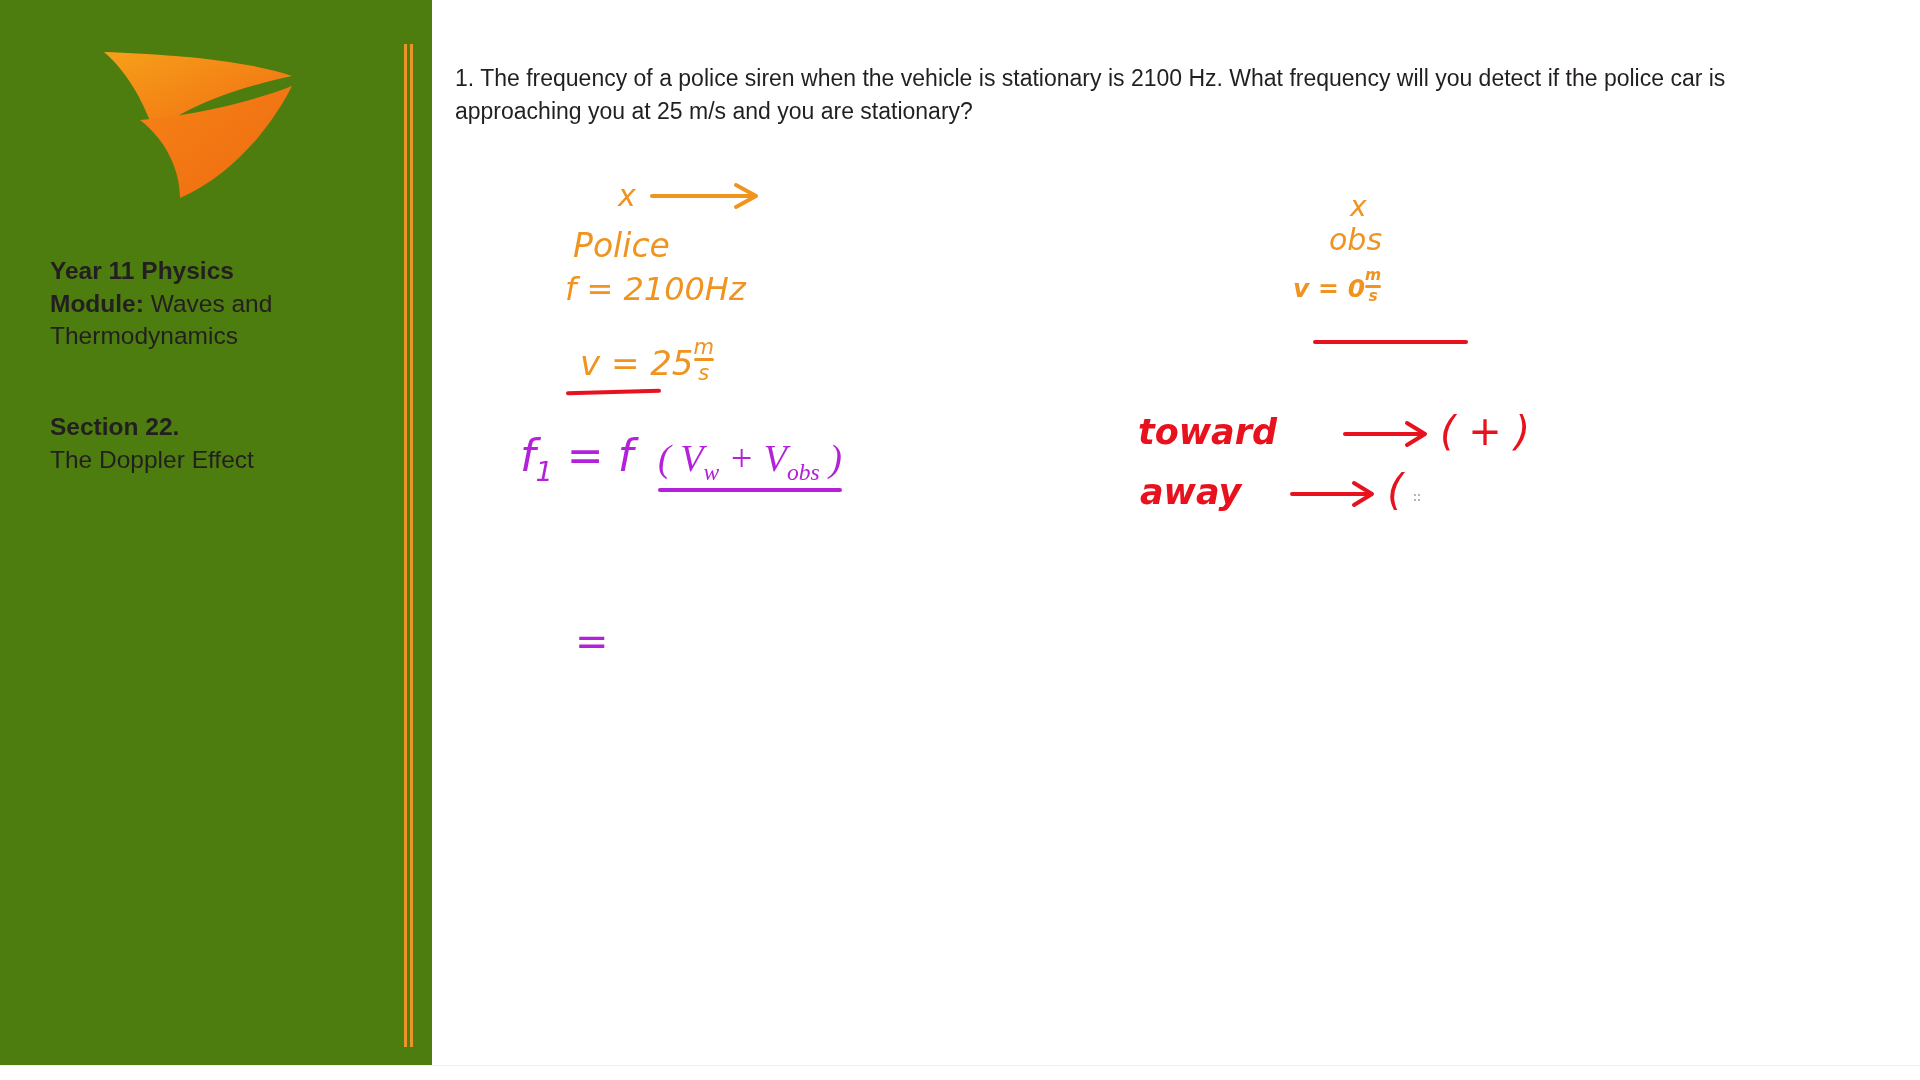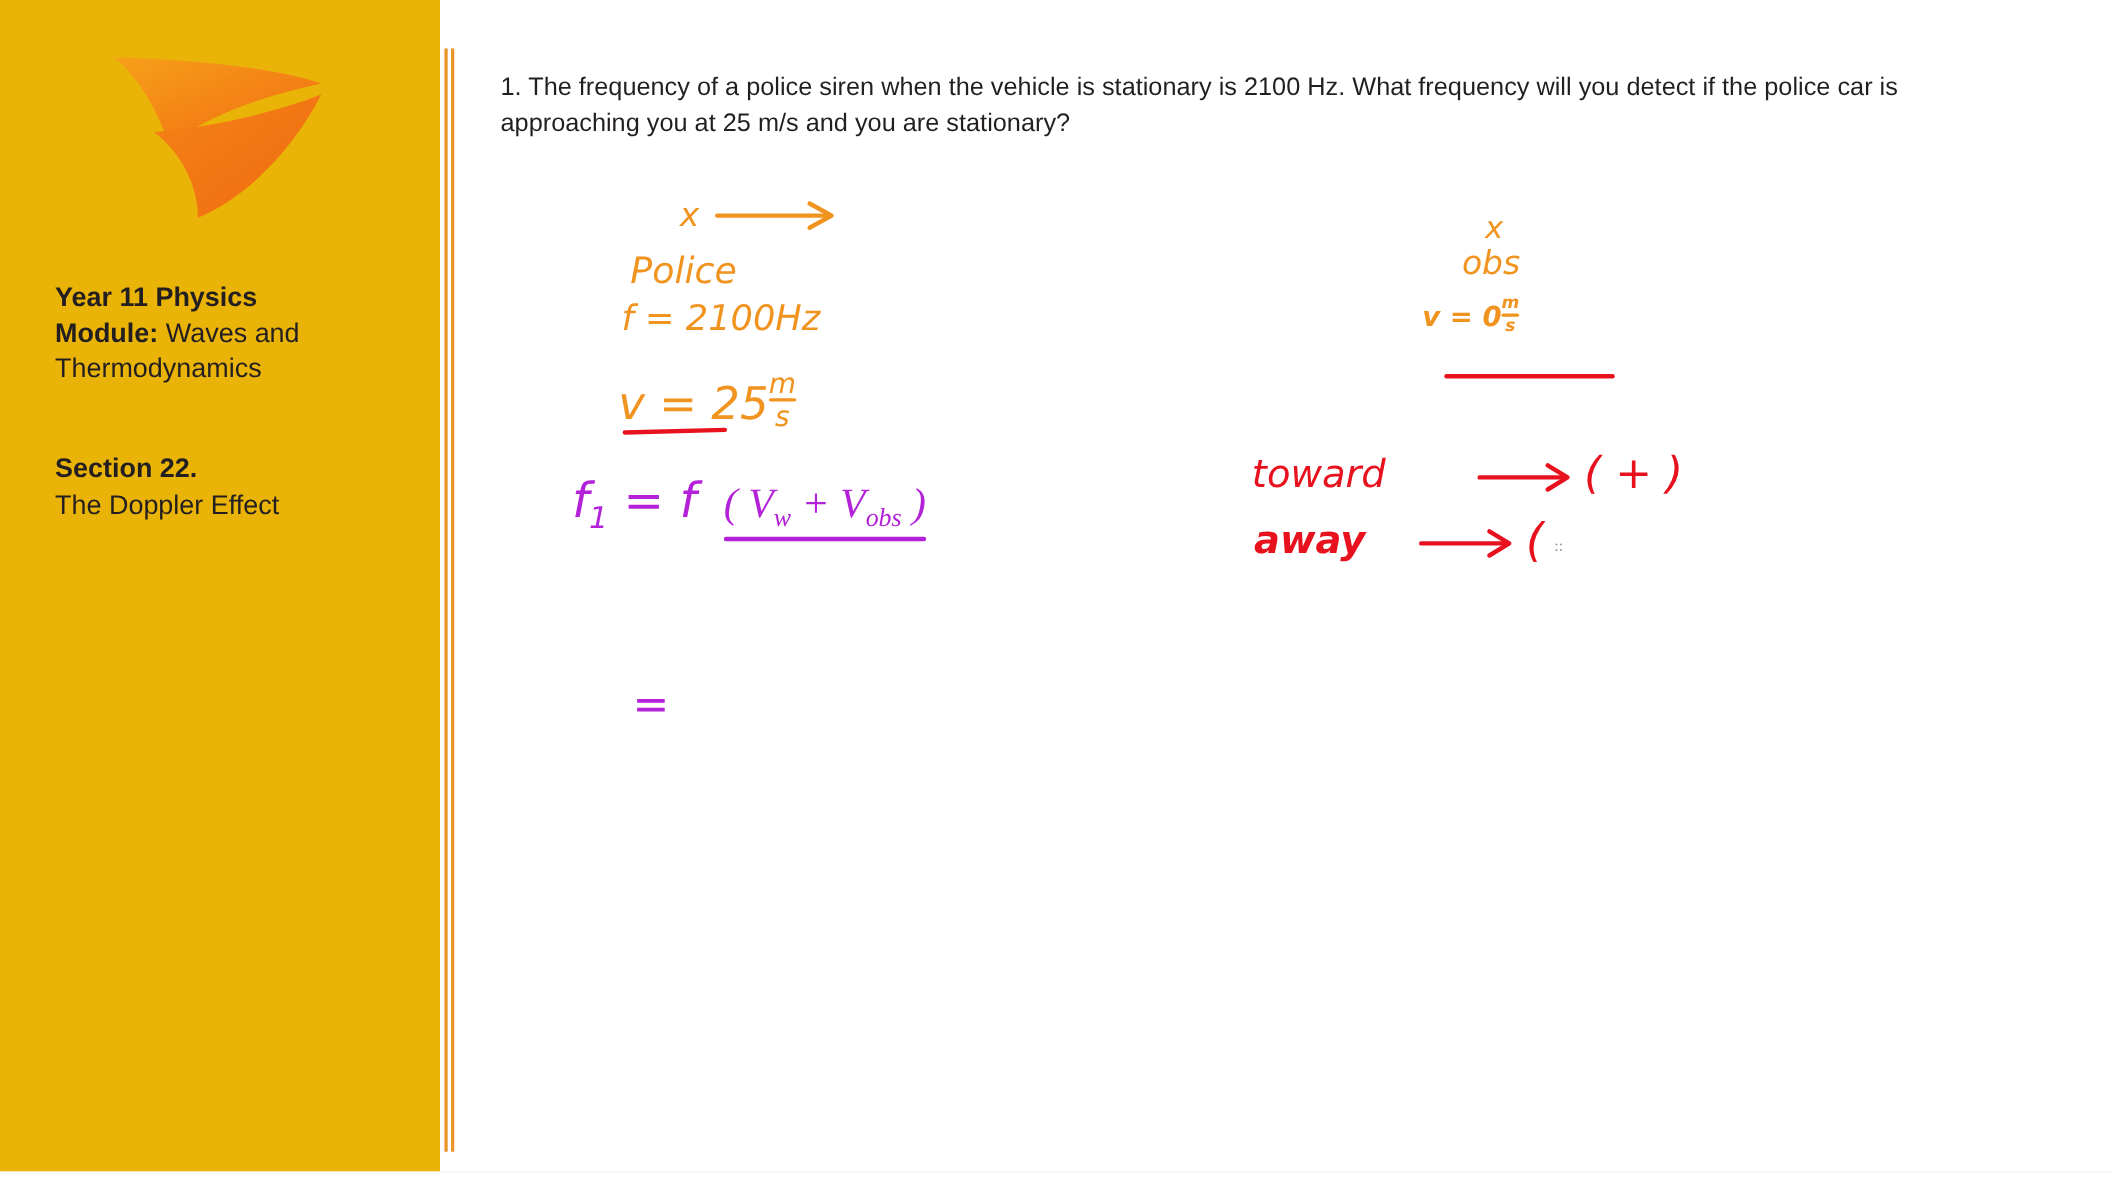--- a/index.html
+++ b/index.html
@@ -20,21 +20,22 @@
     height: 1080px;
     background: #ffffff;
   }
   
   .sidebar {
     position: absolute;
     left: 0;
     top: 0;
     width: 400px;
     height: 1080px;
-    background: #eab308;
+    background: #4d7c0f;
+    padding-left: 32px;
   }
   .logo {
     position: absolute;
     left: 96px;
     top: 46px;
     width: 215px;
     height: 155px;
   }
   .sidebar-text {
     position: absolute;
@@ -213,31 +214,31 @@
     <span class="ink-label orange" style="left:618px; top:178px; font-size:30px;">x</span>
     <svg style="position:absolute; left:650px; top:182px;" width="125" height="30">
       <path d="M2 14 L104 14" stroke="#f0931f" stroke-width="4" fill="none" stroke-linecap="round"></path>
       <path d="M86 3 L106 14 L86 25" stroke="#f0931f" stroke-width="4" fill="none" stroke-linecap="round" stroke-linejoin="round"></path>
     </svg>
 
     <span class="ink-label orange" style="left:573px; top:226px; font-size:33px;">Police</span>
 
     <span class="ink-label orange" style="left:565px; top:270px; font-size:32px;">f = 2100Hz</span>
 
-    <span class="ink-label orange" style="left:562px; top:336px; font-size:41px;"><span>v = 25</span><span class="smallfrac"><span>m</span><span class="sbar"></span><span>s</span></span></span>
+    <span class="ink-label orange" style="left:580px; top:336px; font-size:34px;"><span>v = 25</span><span class="smallfrac"><span>m</span><span class="sbar"></span><span>s</span></span></span>
 
     <div class="underline-red" style="left:566px; top:390px; width:95px; transform:rotate(-1.5deg);"></div>
 
     <span class="ink-label orange" style="left:1350px; top:190px; font-size:28px;">x</span>
     <span class="ink-label orange" style="left:1329px; top:222px; font-size:30px;">obs</span>
     <span class="ink-label orange" style="left:1293px; top:268px; font-size:25px;font-weight:bold;"><span>v = 0</span><span class="smallfrac"><span>m</span><span class="sbar"></span><span>s</span></span></span>
 
     <div class="underline-red" style="left:1313px; top:340px; width:155px;"></div>
 
-    <span class="ink-label red" style="left:1138px; top:412px; font-size:35px; font-weight:400;">toward</span>
+    <span class="ink-label red" style="left:1138px; top:412px; font-size:35px; font-weight:700;">toward</span>
     <svg style="position:absolute; left:1343px; top:418px;" width="100" height="32">
       <path d="M2 16 L80 16" stroke="#e8111e" stroke-width="4" fill="none" stroke-linecap="round"></path>
       <path d="M64 5 L82 16 L64 27" stroke="#e8111e" stroke-width="4" fill="none" stroke-linecap="round" stroke-linejoin="round"></path>
     </svg>
     <span class="ink-label red" style="left:1440px; top:408px; font-size:40px;">( + )</span>
 
     <span class="ink-label red" style="left:1140px; top:472px; font-size:35px; font-weight:600;">away</span>
     <svg style="position:absolute; left:1290px; top:478px;" width="100" height="32">
       <path d="M2 16 L80 16" stroke="#e8111e" stroke-width="4" fill="none" stroke-linecap="round"></path>
       <path d="M64 5 L82 16 L64 27" stroke="#e8111e" stroke-width="4" fill="none" stroke-linecap="round" stroke-linejoin="round"></path>

